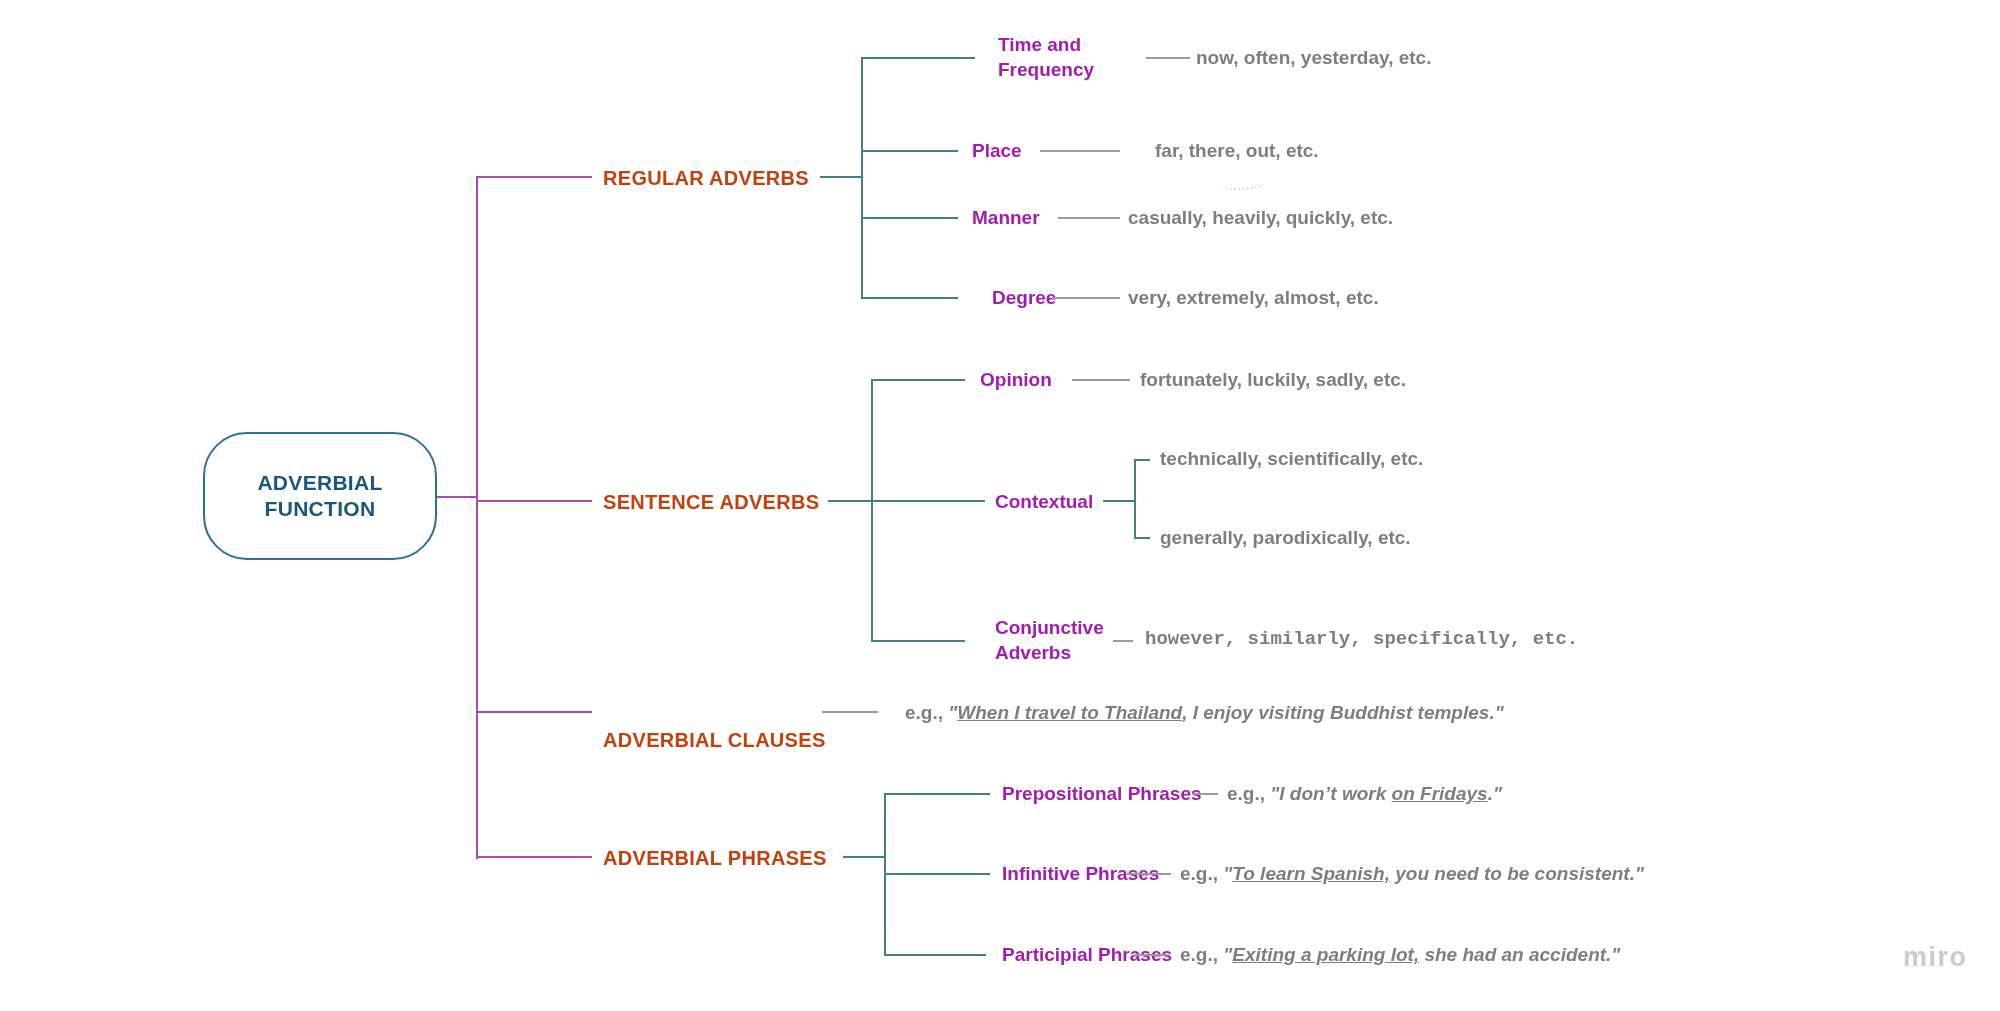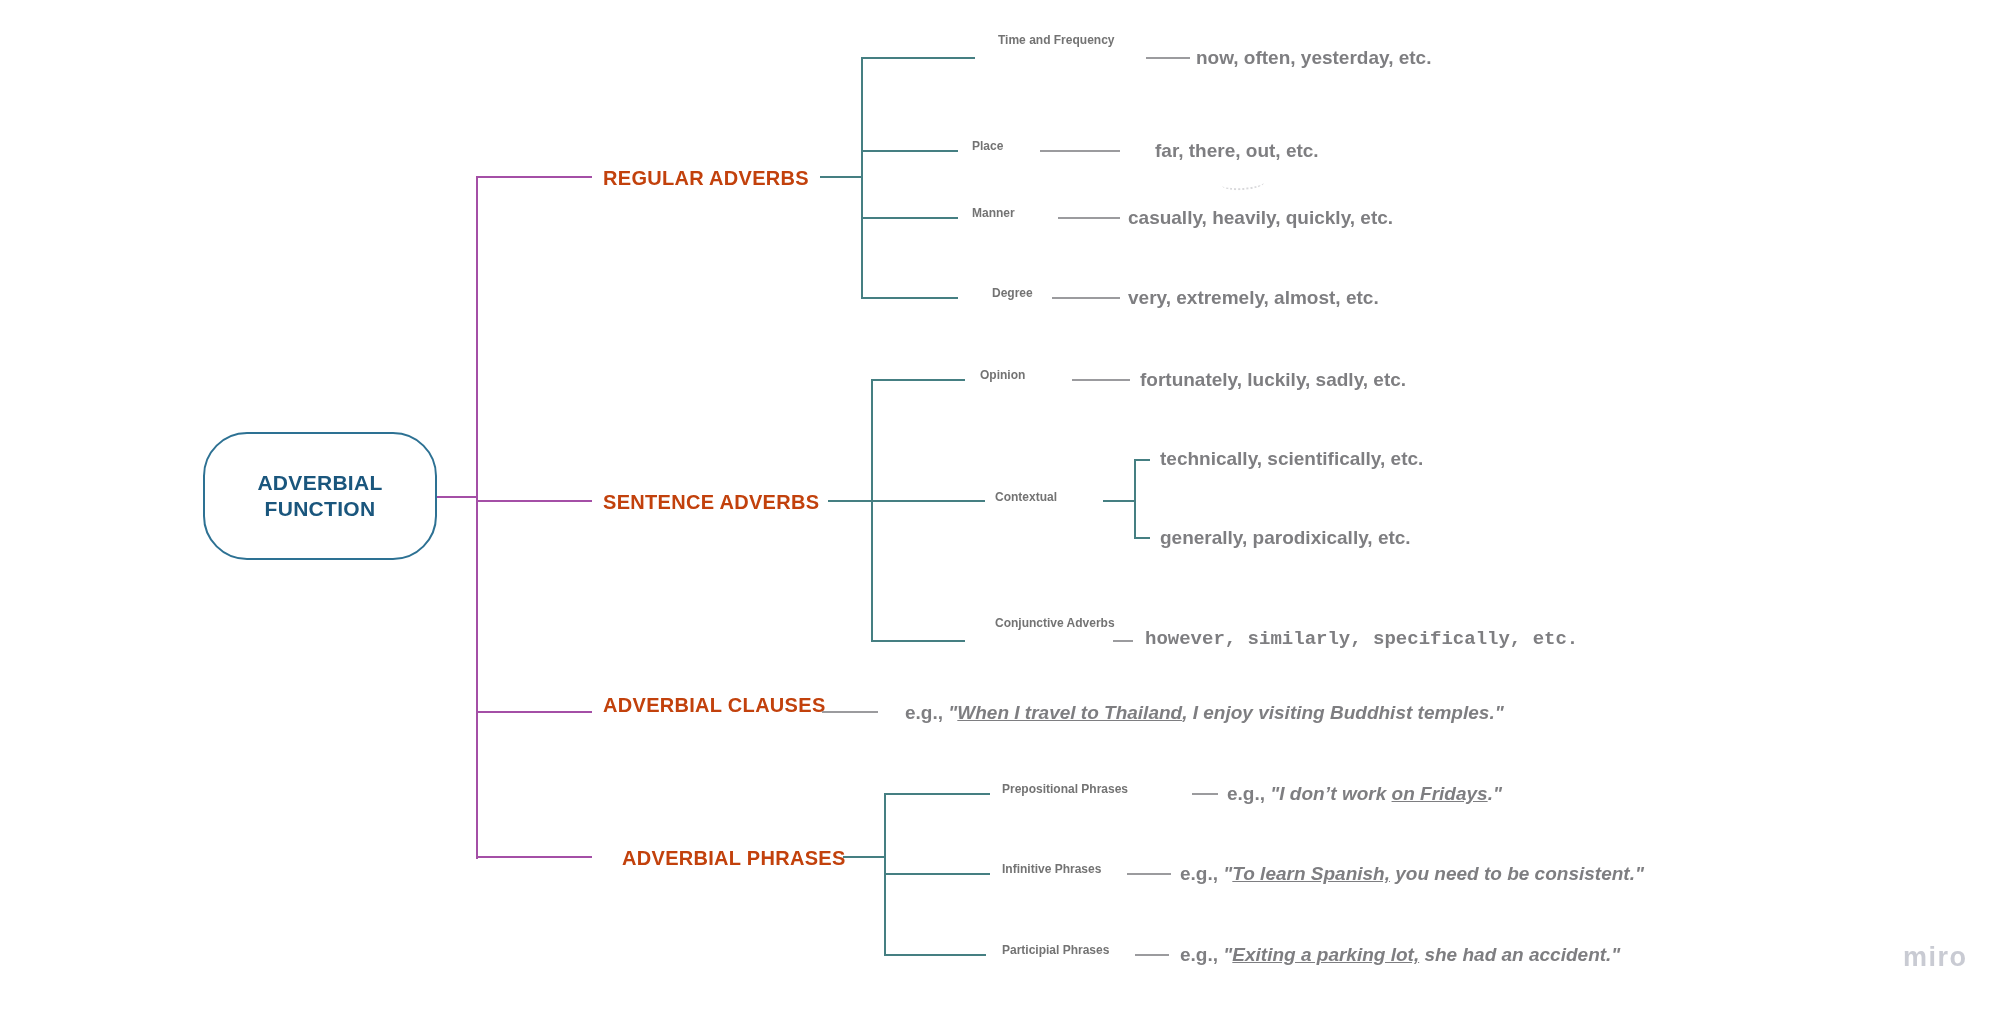--- a/index.html
+++ b/index.html
@@ -26,21 +26,21 @@
   .root-node span{
     color:#1a567d;font-size:21px;font-weight:700;text-align:center;
     line-height:1.25;letter-spacing:.3px;width:150px;
   }
   
   .branch{
     position:absolute;color:#c2410c;font-size:20px;font-weight:700;
     letter-spacing:.3px;line-height:1.2;white-space:nowrap;
   }
   .sub{
-    position:absolute;color:#737373;font-size:12px;font-weight:700;
+    position:absolute;color:#a21caf;font-size:19px;font-weight:700;
     line-height:1.3;white-space:nowrap;
   }
   .sub.wrap{white-space:normal;}
   .ex{
     position:absolute;color:#7e7e81;font-size:19px;font-weight:700;
     line-height:1.25;white-space:nowrap;
   }
   .ex .it{font-style:italic;}
   .ex .ul{text-decoration:underline;}
   
@@ -121,27 +121,27 @@
   <div class="v teal-line" style="left:1134px;top:459px;height:80px;"></div>
   <div class="h teal-line" style="left:1134px;top:459px;width:16px;"></div>
   <div class="h teal-line" style="left:1134px;top:537px;width:16px;"></div>
   <div class="ex" style="left:1160px;top:447px;">technically, scientifically, etc.</div>
   <div class="ex" style="left:1160px;top:526px;">generally, parodixically, etc.</div>
 
   <div class="sub wrap" style="left:995px;top:616px;width:130px;">Conjunctive Adverbs</div>
   <div class="h gray-line" style="left:1113px;top:640px;width:20px;"></div>
   <div class="ex" style="left:1145px;top:628px;font-family:Liberation Mono, monospace;">however, similarly, specifically, etc.</div>
 
-  <div class="branch" style="left:603px;top:693px;">ADVERBIAL CLAUSES</div>
+  <div class="branch" style="left:603px;top:728px;">ADVERBIAL CLAUSES</div>
   <div class="h gray-line" style="left:822px;top:711px;width:56px;"></div>
   <div class="ex" style="left:905px;top:701px;">
     <span>e.g., </span><span class="it">"</span><span class="it ul">When I travel to Thailand</span><span class="it">, I enjoy visiting Buddhist temples."</span>
   </div>
 
-  <div class="branch" style="left:603px;top:846px;margin-left:19px;">ADVERBIAL PHRASES</div>
+  <div class="branch" style="left:603px;top:846px;">ADVERBIAL PHRASES</div>
   <div class="h teal-line" style="left:843px;top:856px;width:42px;"></div>
   <div class="v teal-line" style="left:884px;top:793px;height:163px;"></div>
   <div class="h teal-line" style="left:884px;top:793px;width:106px;"></div>
   <div class="h teal-line" style="left:884px;top:873px;width:106px;"></div>
   <div class="h teal-line" style="left:884px;top:954px;width:102px;"></div>
 
   <div class="sub" style="left:1002px;top:782px;">Prepositional Phrases</div>
   <div class="h gray-line" style="left:1192px;top:793px;width:26px;"></div>
   <div class="ex" style="left:1227px;top:782px;">
     <span>e.g., </span><span class="it">"I don’t work </span><span class="it ul">on Fridays</span><span class="it">."</span>

